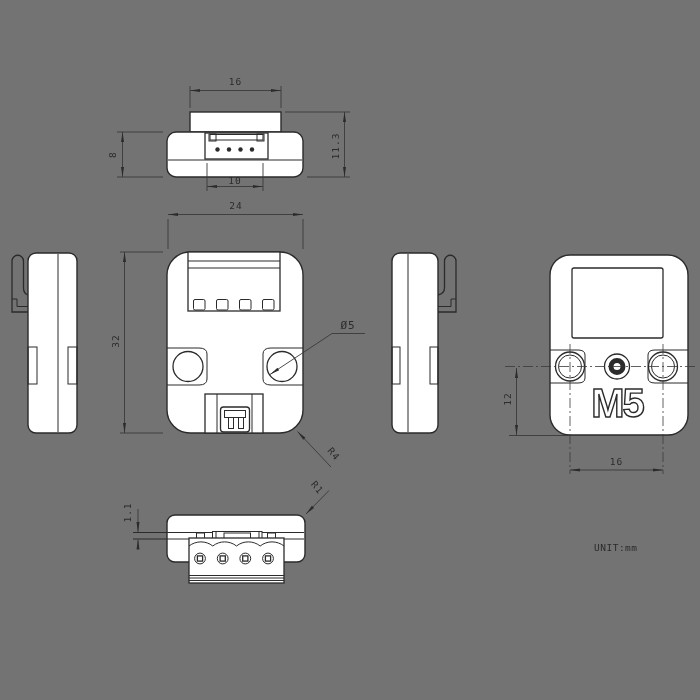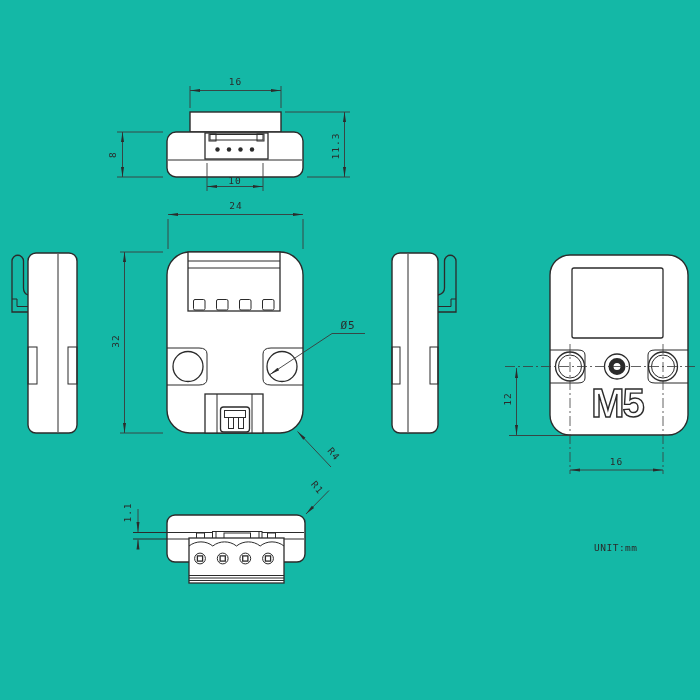--- a/index.html
+++ b/index.html
@@ -1,16 +1,16 @@
 <!DOCTYPE html>
 <html><head>
 <meta charset="utf-8">
 <style>
   html,body{margin:0;padding:0;background:#fff;}
-  .canvas{position:relative;width:700px;height:700px;background:#14b8a6;overflow:hidden;
+  .canvas{position:relative;width:700px;height:700px;background:#737373;overflow:hidden;
           font-family:"DejaVu Sans Mono",monospace;}
   svg{display:block;}
   .ol  {fill:#ffffff;stroke:#2b2b2b;stroke-width:1.4;}
   .ln  {fill:none;stroke:#2b2b2b;stroke-width:1.3;}
   .lnf {fill:#ffffff;stroke:#2b2b2b;stroke-width:1.3;}
   .thin{fill:none;stroke:#2b2b2b;stroke-width:1;}
   .thinf{fill:#ffffff;stroke:#2b2b2b;stroke-width:1;}
   .dim {fill:none;stroke:#3a3a3a;stroke-width:0.9;}
   .cl  {fill:none;stroke:#3a3a3a;stroke-width:0.8;stroke-dasharray:10 3 2 3;}
   .dt  {font:9.5px "DejaVu Sans Mono",monospace;fill:#2b2b2b;letter-spacing:1px;}

